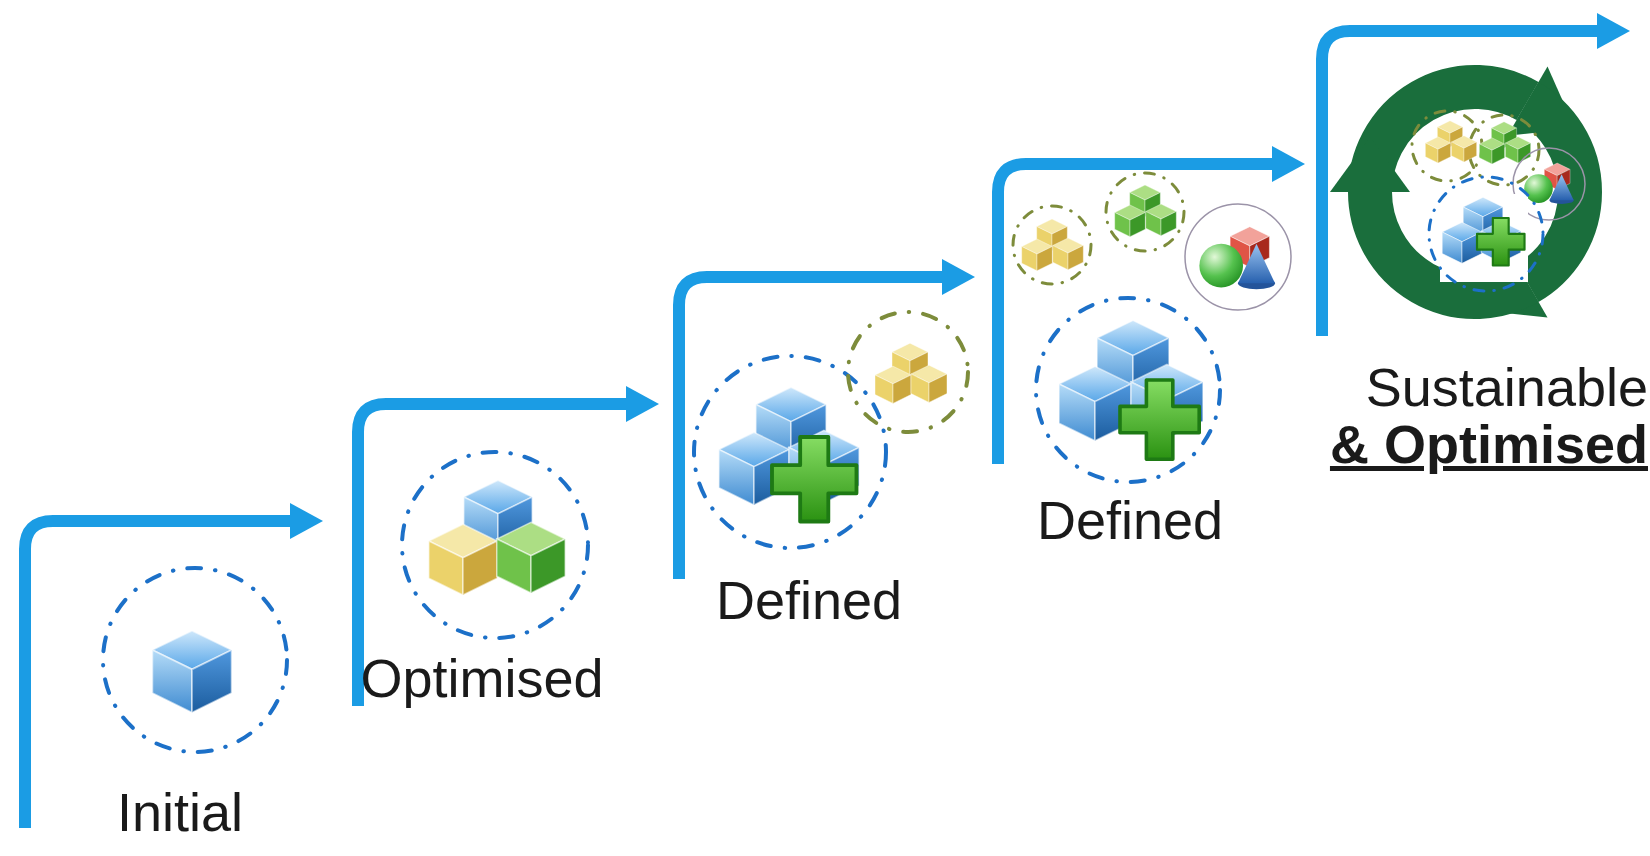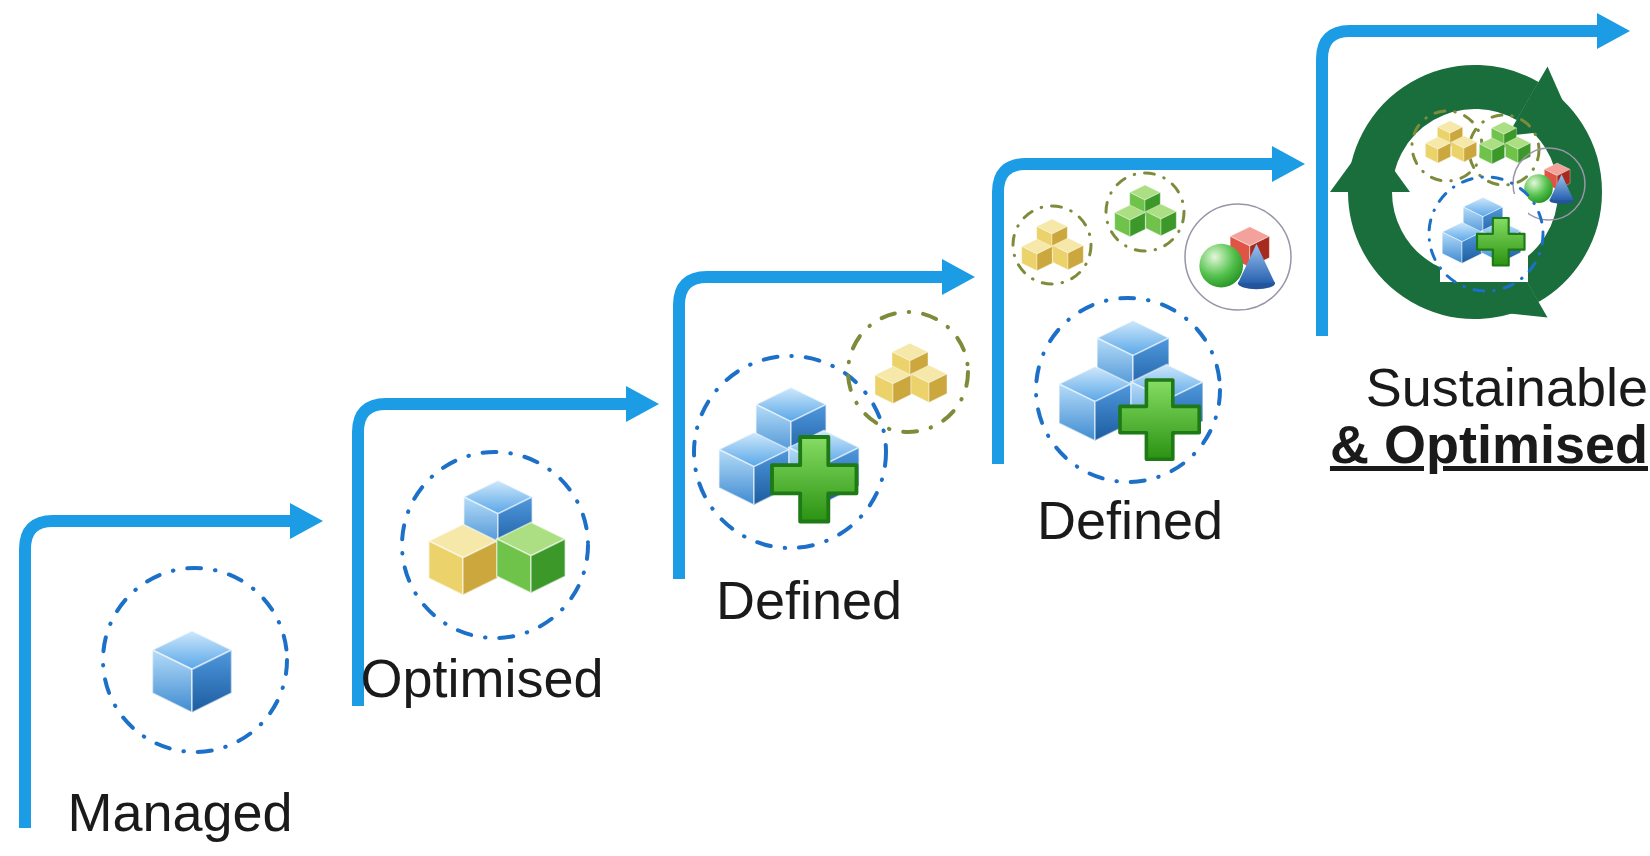--- a/index.html
+++ b/index.html
@@ -181,21 +181,21 @@
     <rect x="1440" y="194" width="88" height="88" fill="#ffffff"></rect>
     <circle class="dashblue dashsmall" cx="1486" cy="234" r="57"></circle>
     <g>
       <use href="#cube" class="cblue" x="1461" y="196" width="44" height="44"></use>
       <use href="#cube" class="cblue" x="1440" y="221" width="44" height="44"></use>
       <use href="#cube" class="cblue" x="1479" y="220" width="44" height="44"></use>
       <use href="#g-plus" transform="translate(1477,218) scale(0.72)"></use>
     </g>
   </svg>
 
-  <div class="lbl" style="left:40px;top:784px;width:280px;">Managed</div>
+  <div class="lbl" style="left:40px;top:784px;width:280px;">Initial</div>
   <div class="lbl" style="left:337px;top:650px;width:290px;">Optimised</div>
   <div class="lbl" style="left:674px;top:572px;width:270px;">Defined</div>
   <div class="lbl" style="left:995px;top:492px;width:270px;">Defined</div>
   <div class="lbl lbl2" style="right:2px;top:335px;width:420px;">
     <div class="line1">Sustainable</div>
     <div class="line2">&amp; Optimised</div>
   </div>
 
 </div>
 

